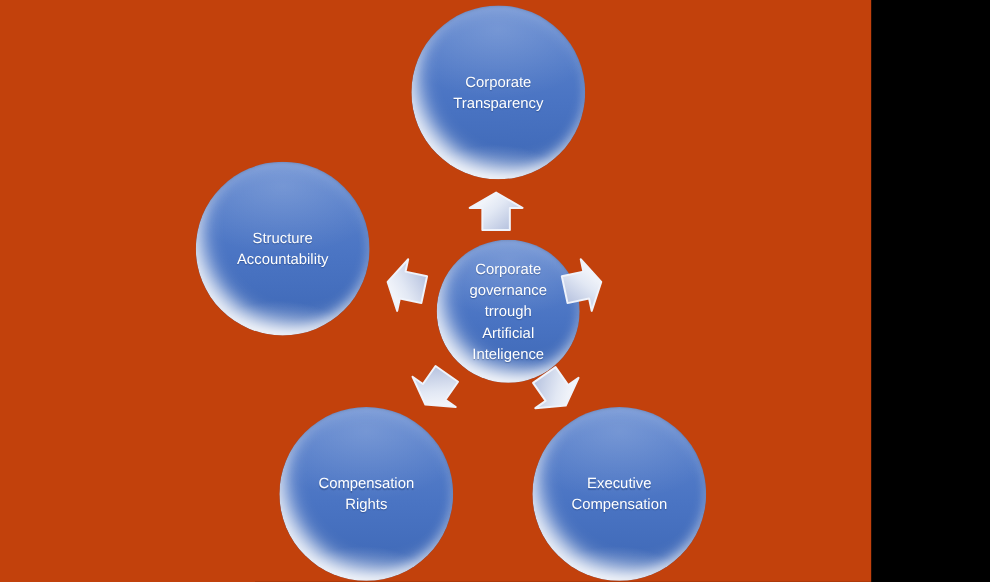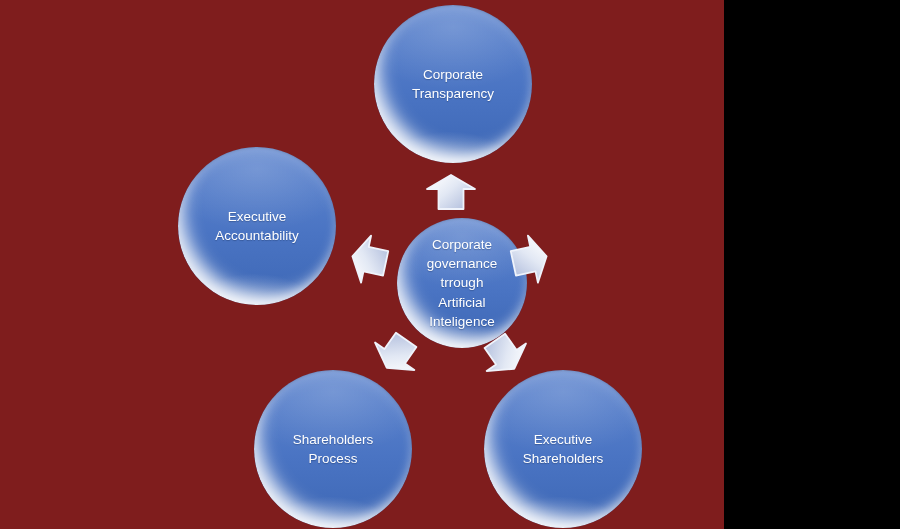--- a/index.html
+++ b/index.html
@@ -3,23 +3,23 @@
 <meta charset="utf-8">
 <style>
   html, body {
     margin: 0;
     padding: 0;
     background: #000000;
     font-family: "Liberation Sans", sans-serif;
   }
   .canvas {
     position: relative;
-    width: 724px;
+    width: 792px;
     height: 529px;
-    background: #7f1d1d;
+    background: #c2410c;
     overflow: hidden;
   }
   
   .node {
     position: absolute;
     border-radius: 50%;
     display: flex;
     align-items: center;
     justify-content: center;
     text-align: center;
@@ -66,29 +66,29 @@
 <body>
 
 <div class="canvas">
 
   <div class="node outer pos-top">
     <div class="label">Corporate Transparency</div>
   </div>
 
 
   <div class="node outer pos-bottom-right">
-    <div class="label">Executive Shareholders</div>
+    <div class="label">Executive Compensation</div>
   </div>
 
   <div class="node outer pos-bottom-left">
-    <div class="label">Shareholders Process</div>
+    <div class="label">Compensation Rights</div>
   </div>
 
   <div class="node outer pos-left">
-    <div class="label">Executive Accountability</div>
+    <div class="label">Structure Accountability</div>
   </div>
 
   <div class="node pos-center">
     <div class="label">Corporate governance trrough Artificial Inteligence</div>
   </div>
 
   <svg class="arrows-layer" viewBox="0 0 900 529" aria-hidden="true">
     <defs>
       <linearGradient id="arrowGrad" gradientUnits="userSpaceOnUse" x1="-18" y1="-18" x2="14" y2="20">
         <stop offset="0" stop-color="#ffffff"></stop>

